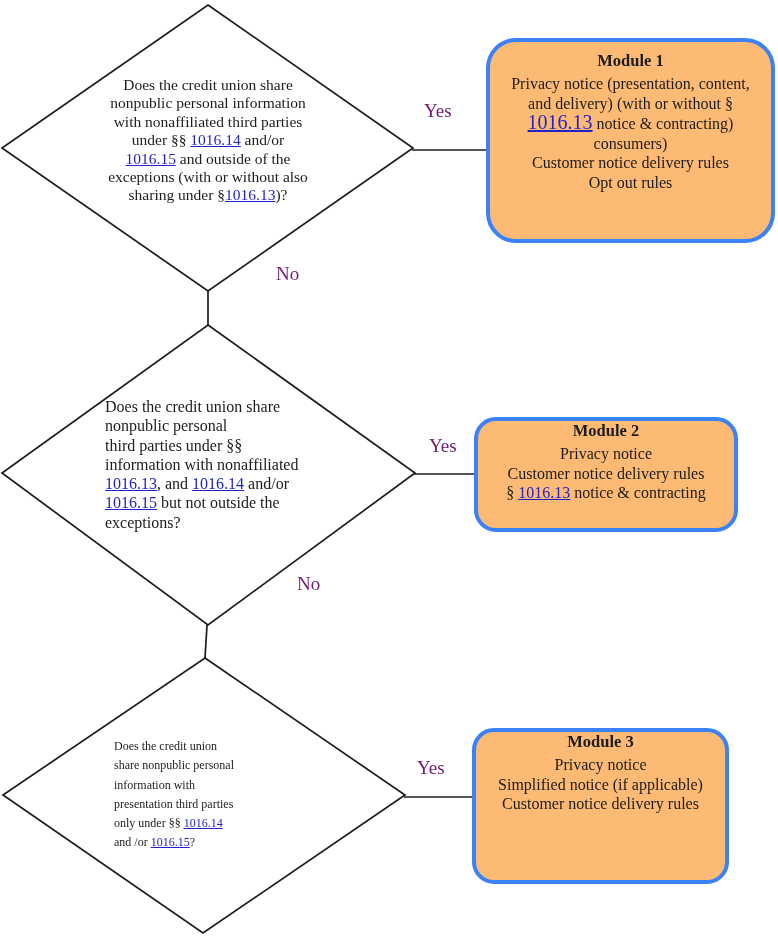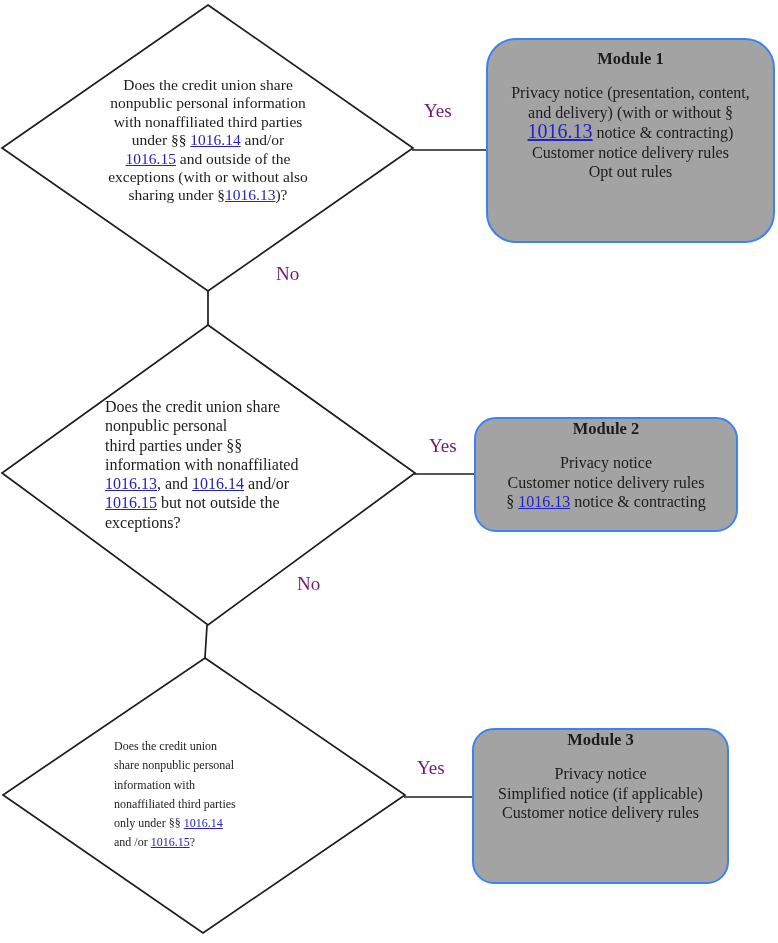--- a/index.html
+++ b/index.html
@@ -19,27 +19,27 @@
   .t2{left:105px;top:397px;width:262px;text-align:left;font-size:16px;line-height:19.3px;}
   .t3{left:114px;top:737px;width:255px;text-align:left;font-size:12px;line-height:19.3px;}
 
   .label{position:absolute;font-size:19px;color:#701a75;}
   .yes1{left:424px;top:100px;}
   .no1{left:276px;top:263px;}
   .yes2{left:429px;top:435px;}
   .no2{left:297px;top:573px;}
   .yes3{left:417px;top:757px;}
 
-  .module{position:absolute;box-sizing:border-box;border:2px solid #3b82f6;background:#a3a3a3;text-align:center;}
+  .module{position:absolute;box-sizing:border-box;border:4px solid #3b82f6;background:#fdba74;text-align:center;}
   .m1{left:486px;top:38px;width:289px;height:205px;border-radius:30px;}
   .m2{left:474px;top:417px;width:264px;height:115px;border-radius:22px;}
   .m3{left:472px;top:728px;width:257px;height:156px;border-radius:22px;}
   .mtitle{font-weight:bold;font-size:16.5px;margin-top:9px;}
   .m2 .mtitle,.m3 .mtitle{margin-top:0;}
-  .mbody{font-size:16px;line-height:19.6px;margin-top:14px;padding:0 14px;text-align:center;}
+  .mbody{font-size:16px;line-height:19.6px;margin-top:3px;padding:0 14px;text-align:center;}
 
   .link{color:#2222cc;text-decoration:underline;cursor:pointer;}
   .big{font-size:20px;}
 </style>
 </head>
 <body>
 
 <div class="canvas">
 
   <svg class="wires" viewBox="0 0 778 943" xmlns="http://www.w3.org/2000/svg">
@@ -68,37 +68,38 @@
       <div class="line"><span>third parties under §§</span></div>
       <div class="line"><span>information with nonaffiliated</span></div>
       <div class="line"><span class="link">1016.13</span><span>, and </span><span class="link">1016.14</span><span> and/or</span></div>
       <div class="line"><span class="link">1016.15</span><span> but not outside the</span></div>
       <div class="line"><span>exceptions?</span></div>
     </div>
   <div class="dtext t3">
       <div class="line"><span>Does the credit union</span></div>
       <div class="line"><span>share nonpublic personal</span></div>
       <div class="line"><span>information with</span></div>
-      <div class="line"><span>nonaffiliated third parties</span></div>
+      <div class="line"><span>presentation third parties</span></div>
       <div class="line"><span>only under §§ </span><span class="link">1016.14</span></div>
       <div class="line"><span>and /or </span><span class="link">1016.15</span><span>?</span></div>
     </div>
 
   <div class="label yes1">Yes</div>
   <div class="label no1">No</div>
   <div class="label yes2">Yes</div>
   <div class="label no2">No</div>
   <div class="label yes3">Yes</div>
 
   <div class="module m1">
     <div class="mtitle">Module 1</div>
     <div class="mbody">
         <div class="line"><span>Privacy notice (presentation, content,</span></div>
         <div class="line"><span>and delivery) (with or without §</span></div>
         <div class="line"><span class="link big">1016.13</span><span> notice &amp; contracting)</span></div>
+        <div class="line"><span>consumers)</span></div>
         <div class="line"><span>Customer notice delivery rules</span></div>
         <div class="line"><span>Opt out rules</span></div>
       </div>
   </div>
 
   <div class="module m2">
     <div class="mtitle">Module 2</div>
     <div class="mbody">
         <div class="line"><span>Privacy notice</span></div>
         <div class="line"><span>Customer notice delivery rules</span></div>

